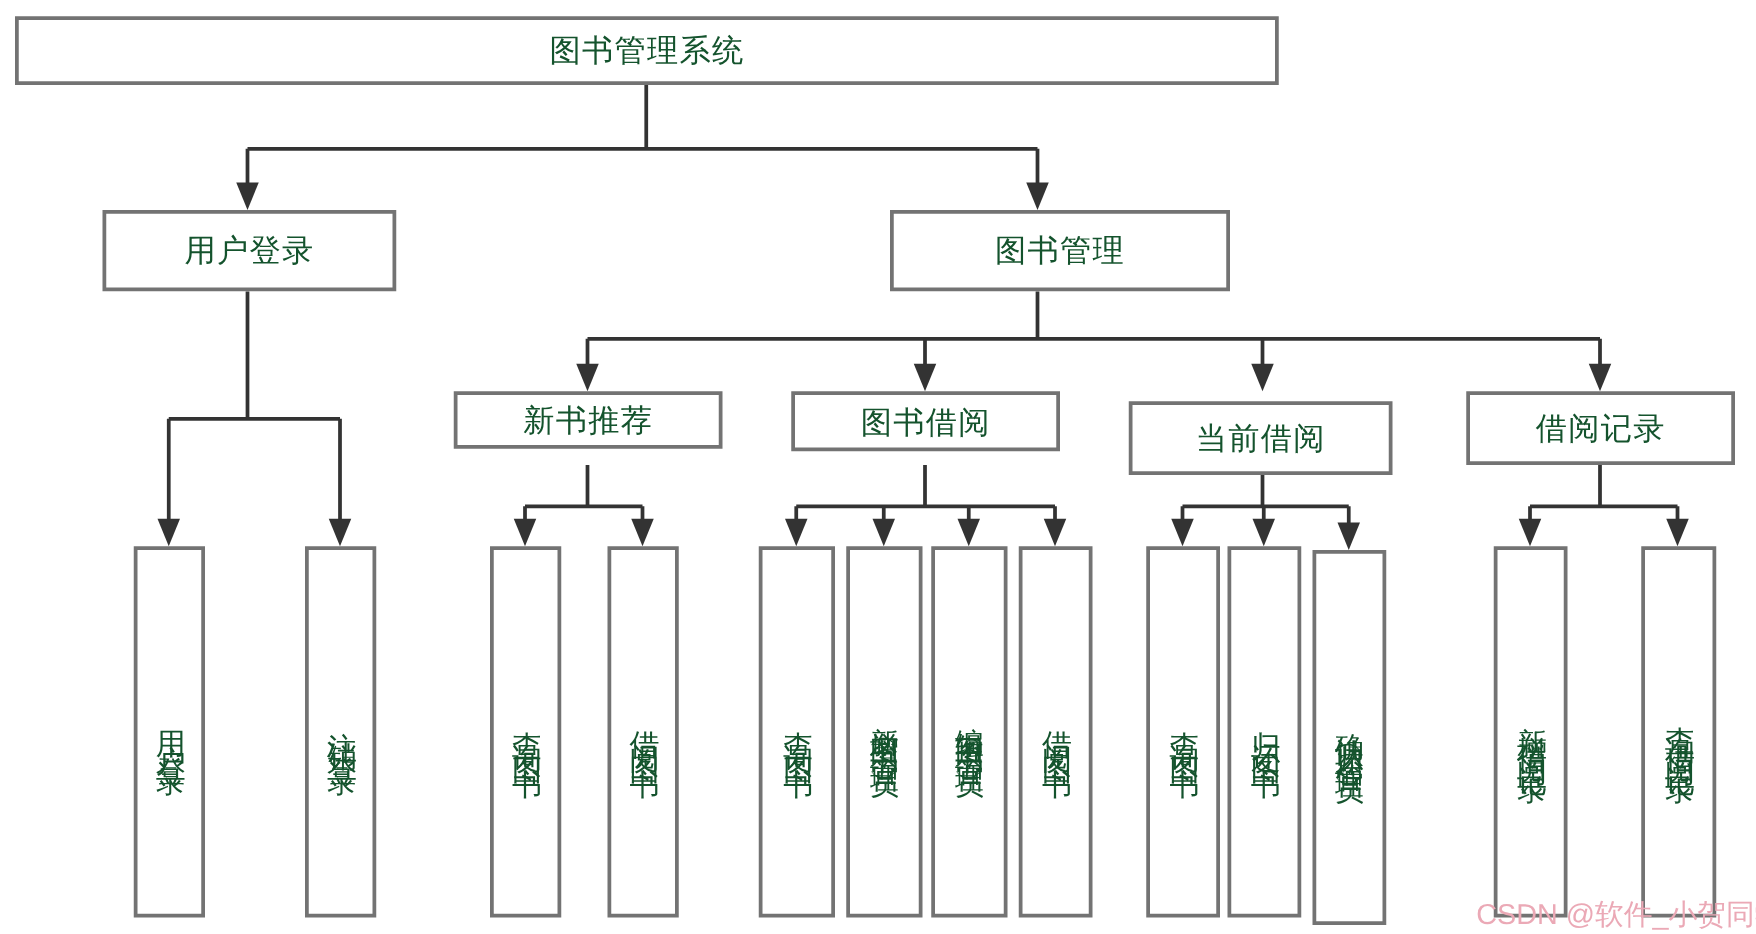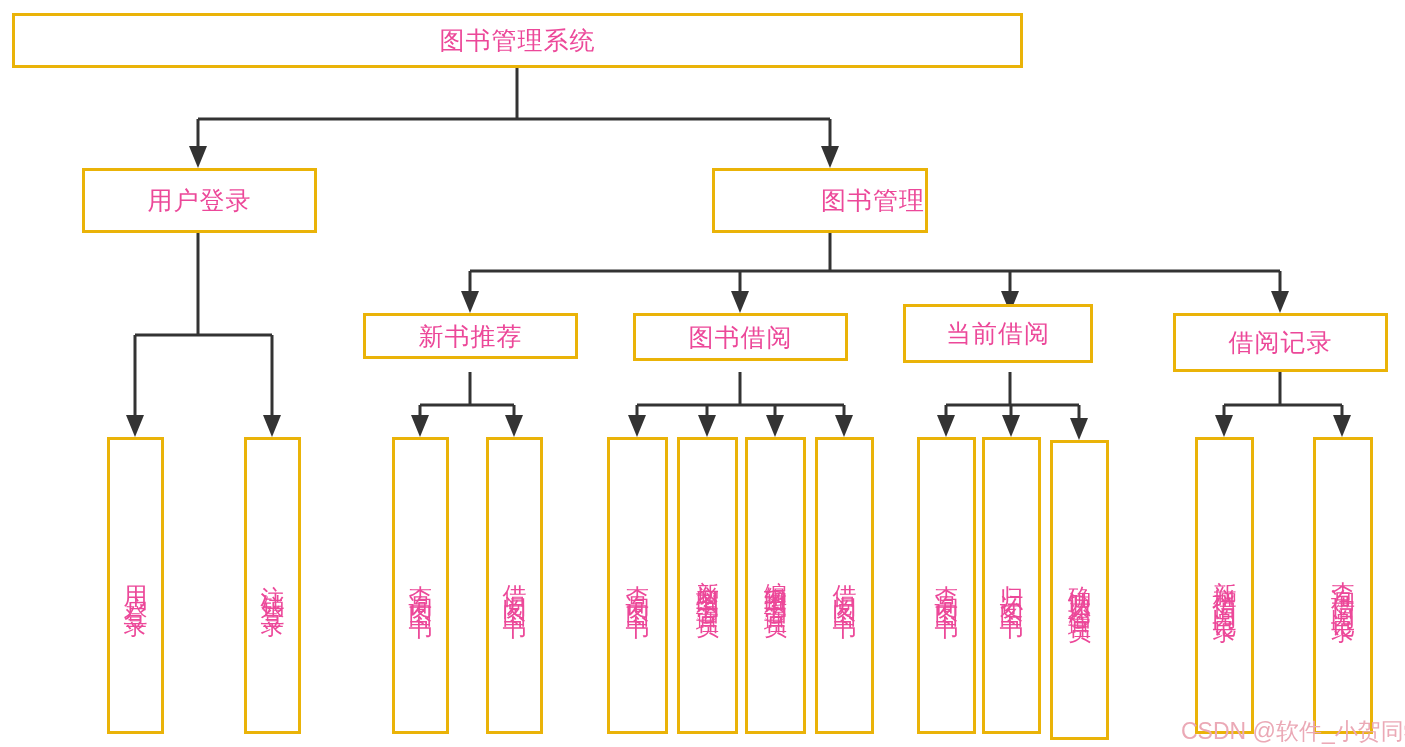--- a/index.html
+++ b/index.html
@@ -7,24 +7,24 @@
     position:relative;
     width:1405px;height:747px;
     background:#ffffff;
     font-family:"Liberation Sans","DejaVu Sans",sans-serif;
     overflow:hidden;
   }
   #wires{position:absolute;left:0;top:0;width:1405px;height:747px;}
   .node{
     position:absolute;
     box-sizing:border-box;
-    border:3px solid #eab308;
+    border:3px solid #737373;
     background:#ffffff;
     display:flex;align-items:center;justify-content:center;
-    color:#ec4899;
+    color:#14532d;
   }
   .node.h span{font-size:25px;letter-spacing:1px;white-space:nowrap;}
   .node.v span{
     writing-mode:vertical-rl;
     text-orientation:mixed;
     font-size:24px;
     line-height:1;
   }
   .node.v span.len4{letter-spacing:10px;}
   .node.v span.len6{letter-spacing:8px;}
@@ -111,31 +111,31 @@
     </g>
   </svg>
 
   <div class="node h" style="left:12px;top:13px;width:1011px;height:55px;">
     <span>图书管理系统</span>
   </div>
 
   <div class="node h" style="left:82px;top:168px;width:235px;height:65px;">
     <span>用户登录</span>
   </div>
-  <div class="node h" style="left:712px;top:168px;width:216px;height:65px;justify-content:flex-end;">
+  <div class="node h" style="left:712px;top:168px;width:272px;height:65px;">
     <span>图书管理</span>
   </div>
 
   <div class="node h" style="left:363px;top:313px;width:215px;height:46px;">
     <span>新书推荐</span>
   </div>
   <div class="node h" style="left:633px;top:313px;width:215px;height:48px;">
     <span>图书借阅</span>
   </div>
-  <div class="node h" style="left:903px;top:304px;width:190px;height:59px;">
+  <div class="node h" style="left:903px;top:321px;width:211px;height:59px;">
     <span>当前借阅</span>
   </div>
   <div class="node h" style="left:1173px;top:313px;width:215px;height:59px;">
     <span>借阅记录</span>
   </div>
 
   <div class="node v" style="left:107px;top:437px;width:57px;height:297px;">
     <span class="len4">用户登录</span>
   </div>
   <div class="node v" style="left:244px;top:437px;width:57px;height:297px;">

